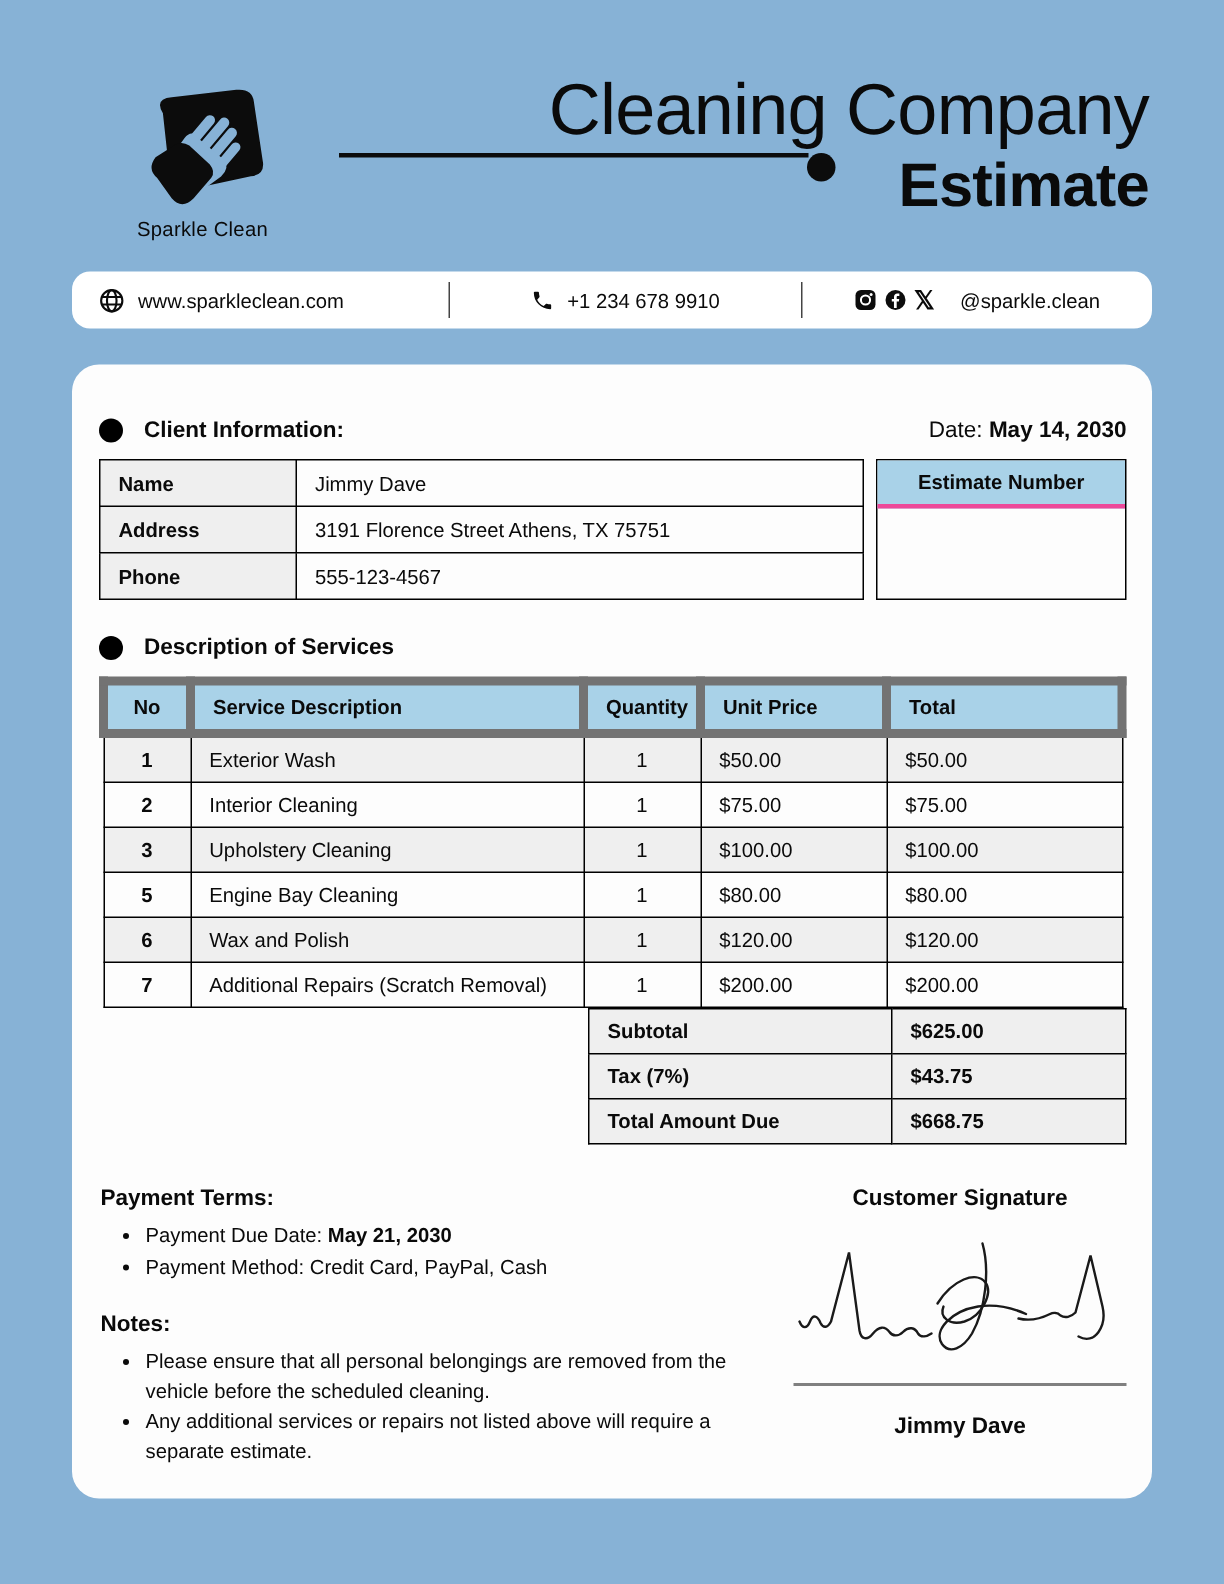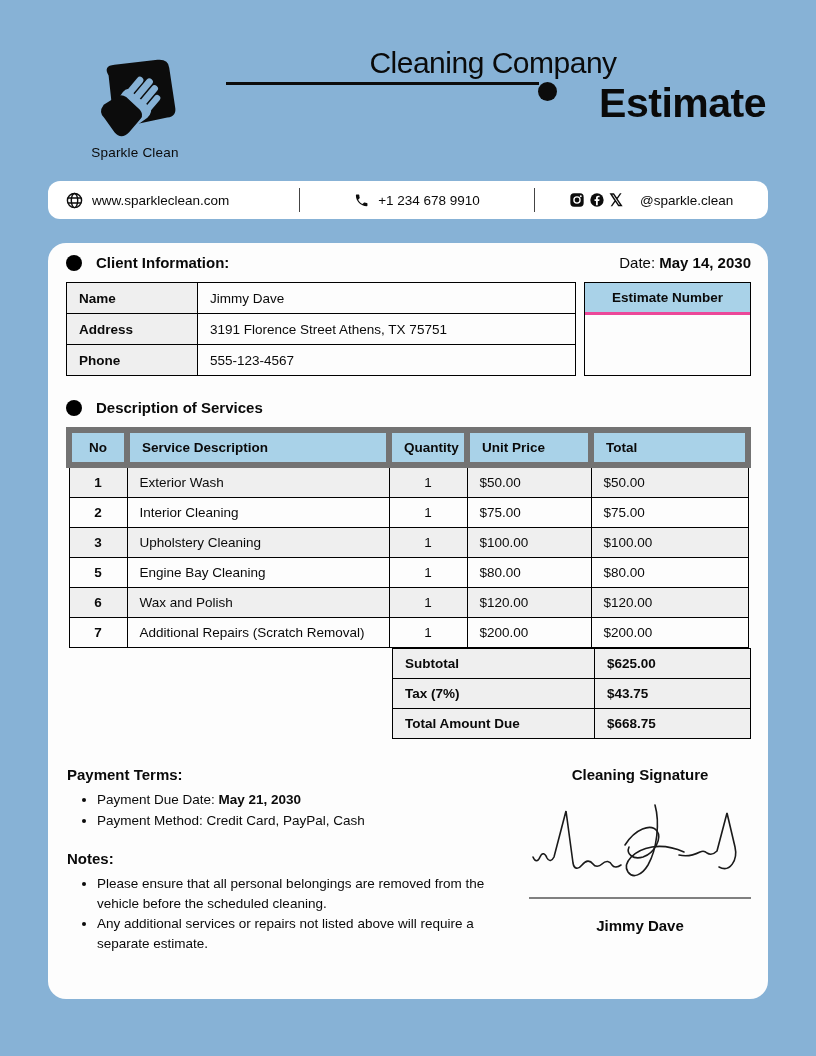--- a/index.html
+++ b/index.html
@@ -15,42 +15,42 @@
     overflow:hidden;
   }
   .page{width:816px;height:1056px;position:relative}
 
   
   .top{display:flex;padding:46px 50px 0 50px}
   .logo-block{width:170px;text-align:center;padding-top:8px}
   .logo-block svg{display:block;margin:0 auto}
   .logo-text{font-size:13.5px;font-weight:400;margin-top:3px;letter-spacing:.2px}
   .title-block{flex:1;display:flex;flex-direction:column;justify-content:flex-start}
-  .t1{font-size:30px;font-weight:400;text-align:center;line-height:1.15;letter-spacing:-.5px}
+  .t1{font-size:48px;font-weight:400;text-align:right;line-height:1.15;letter-spacing:-.5px}
   .t2-row{display:flex;margin-top:1px}
   .rule{flex:1;height:3px;background:#0c0c0c;margin-left:6px}
   .rule-dot{width:19px;height:19px;border-radius:50%;background:#0c0c0c;flex:0 0 auto;margin-left:-1px}
   .t2{font-size:41px;font-weight:700;margin-left:42px;letter-spacing:-.5px;line-height:1.05}
 
   
   .contact-bar{
     margin:21px 48px 0 48px;height:38px;background:#fff;border-radius:12px;
     display:flex;align-items:center;font-size:13.5px;
   }
   .contact-cell{flex:1;display:flex;align-items:center;gap:9px;height:100%}
   .contact-cell.c1{justify-content:flex-start;padding-left:18px}
   .contact-cell.c2,.contact-cell.c3{justify-content:center}
   .contact-div{width:1px;height:24px;background:#444}
   .soc-icons{display:flex;align-items:center;gap:4px;margin-right:8px}
   .x-glyph{font-weight:700;font-size:17px;line-height:1}
 
   
   .card{
     margin:24px 48px 0 48px;height:756px;background:var(--card);
-    border-radius:18px;padding:11px 17px 20px 18px;
+    border-radius:18px;padding:35px 17px 20px 18px;
   }
   .sec-row{display:flex;align-items:center}
   .dot{width:16px;height:16px;border-radius:50%;background:#000;flex:0 0 auto;margin-right:14px}
   .sec-title{font-size:15px;font-weight:700}
   .client-head{display:flex;justify-content:space-between;align-items:center;margin-bottom:11px}
   .date{font-size:15px}
 
   .client-grid{display:flex;gap:8px}
   table{border-collapse:collapse}
   .client-table{width:510px}
@@ -292,21 +292,21 @@
         <div class="bt-h notes-h">Notes:</div>
         <ul>
 
             <li><span>Please ensure that all personal belongings are removed from the vehicle before the scheduled cleaning.</span></li>
 
             <li><span>Any additional services or repairs not listed above will require a separate estimate.</span></li>
           </ul>
       </div>
 
       <div class="bt-right">
-        <div class="sig-title">Cleaning Signature</div>
+        <div class="sig-title">Customer Signature</div>
         <svg class="sig-art" width="222" height="100" viewBox="0 0 222 100" fill="none" stroke="#1a1a1a" stroke-width="1.6" stroke-linecap="round">
           <path d="M4 64 c2 5 5 5 7 0 c2 -5 5 -4 7 1 c2 4 5 3 7 -1 l12 -46 l7 52 c1 6 5 7 9 2 c4 -5 8 -5 11 -1 c2 3 6 3 9 0 c4 -4 8 -3 10 1 c2 3 6 2 9 0"></path>
           <path d="M126 12 c5 18 2 44 -7 60 c-6 10 -15 14 -20 7 c-6 -9 6 -22 24 -25 c13 -2 23 1 32 5"></path>
           <path d="M96 52 c10 -16 26 -22 32 -14 c5 7 -2 22 -14 26 c-10 3 -17 -3 -14 -10"></path>
           <path d="M150 62 c8 2 15 0 21 -3 c2 -1 5 -1 7 1 c3 2 7 1 10 -2 l10 -38 l8 34 c3 13 -5 26 -16 20"></path>
         </svg>
         <div class="sig-line"></div>
         <div class="sig-name">Jimmy Dave</div>
       </div>
     </div>

